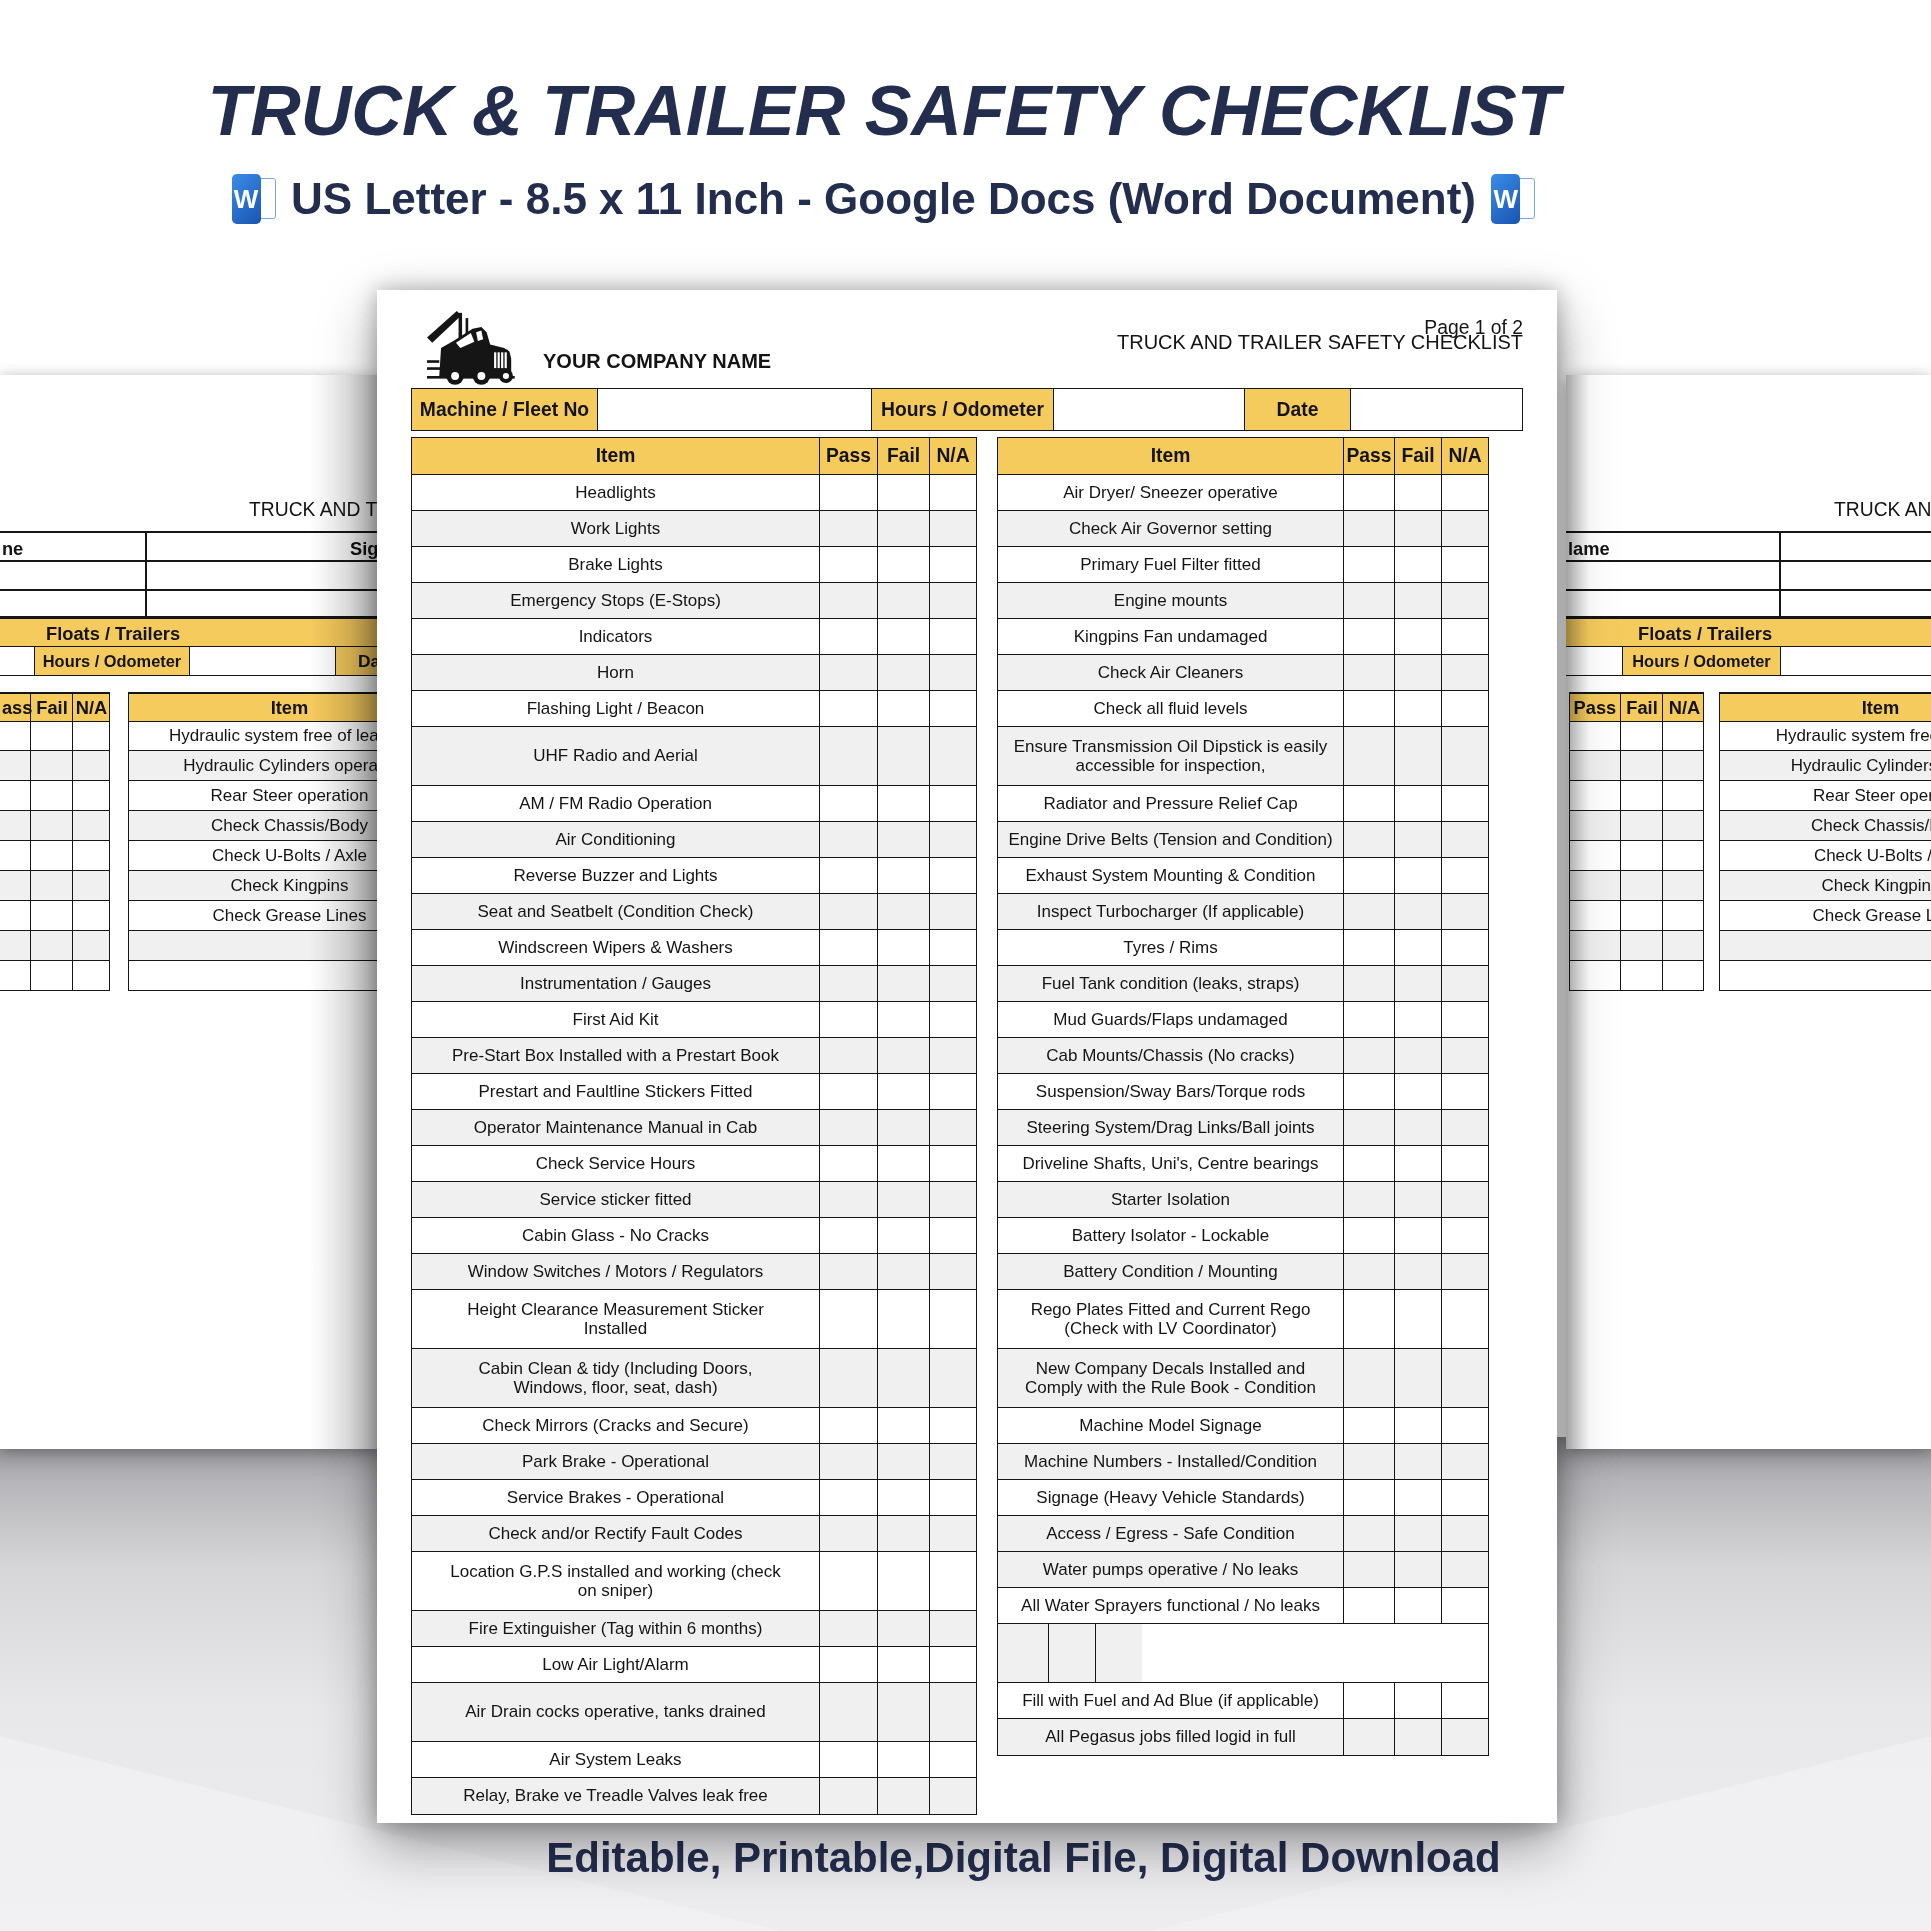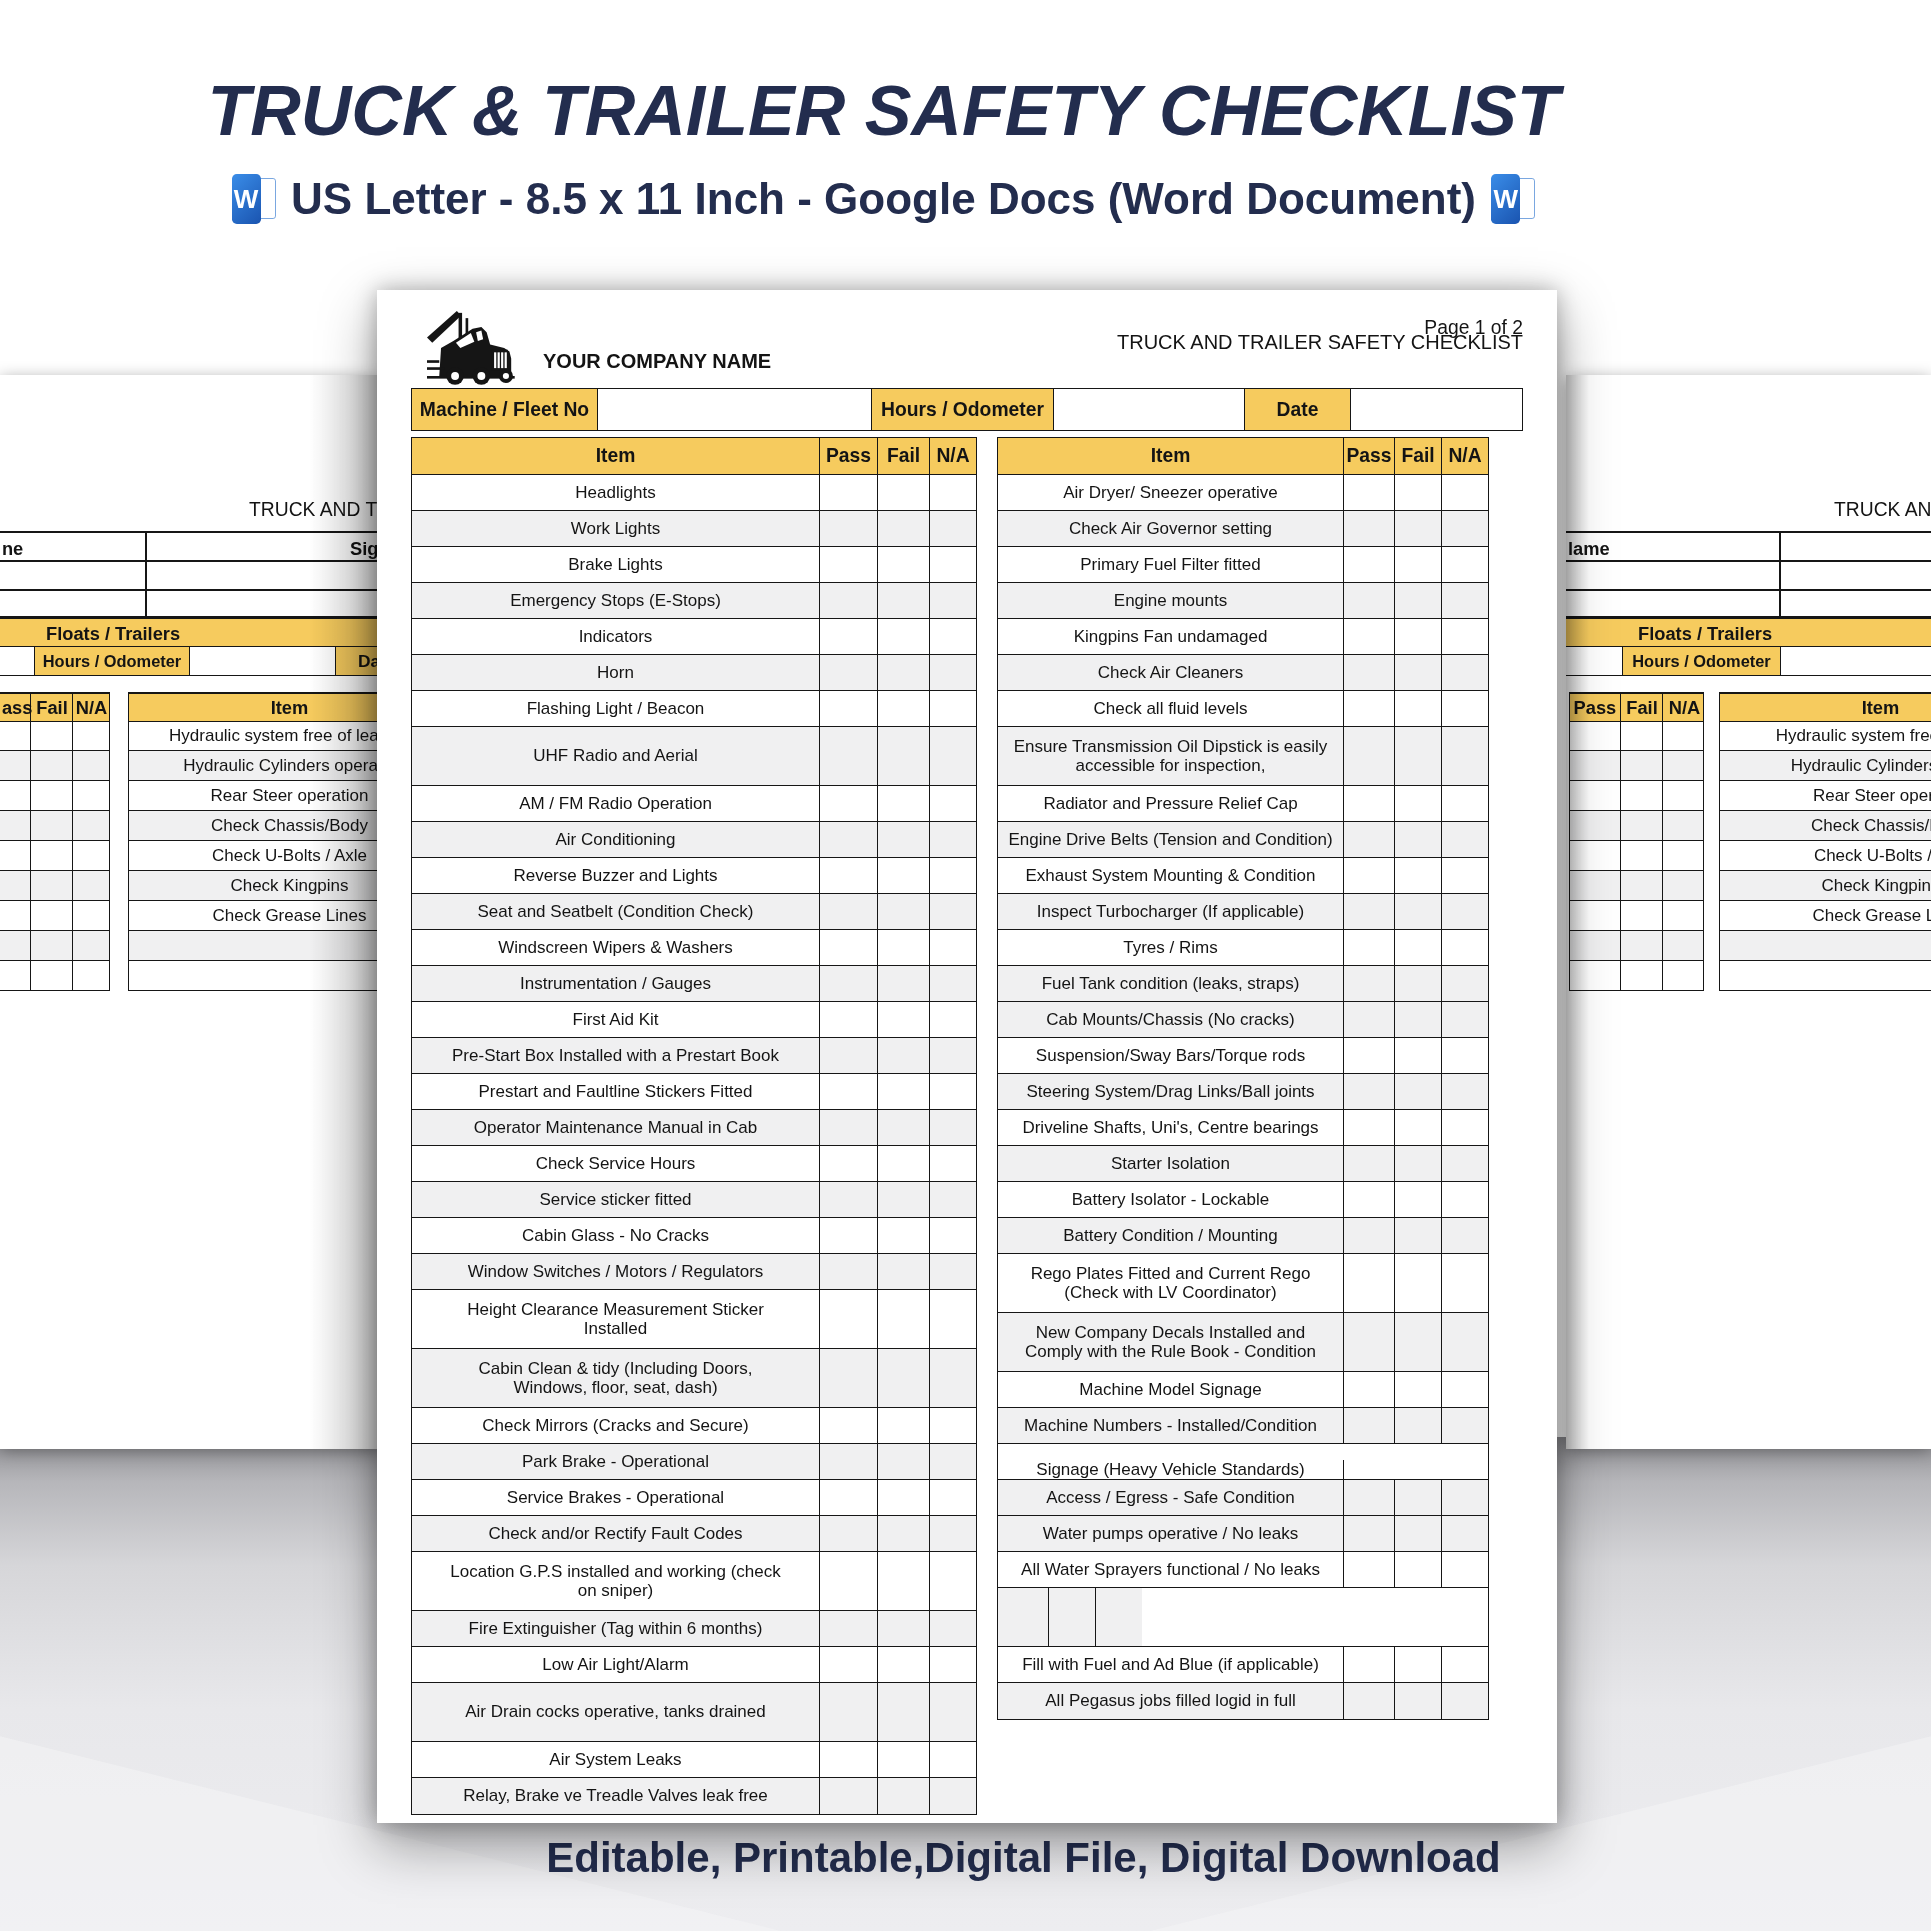--- a/index.html
+++ b/index.html
@@ -662,20 +662,26 @@
         <div class="ck-cell" style="width: 47px;"></div>
         <div class="ck-cell" style="width: 46px;"></div>
       </div>
       <div class="ck-row" style="height: 36px;">
         <div class="ck-cell alt" style="width: 346px;">Fuel Tank condition (leaks, straps)</div>
         <div class="ck-cell alt" style="width: 51px;"></div>
         <div class="ck-cell alt" style="width: 47px;"></div>
         <div class="ck-cell alt" style="width: 46px;"></div>
       </div>
       <div class="ck-row" style="height: 36px;">
+        <div class="ck-cell" style="width: 346px;">Mud Guards/Flaps undamaged</div>
+        <div class="ck-cell" style="width: 51px;"></div>
+        <div class="ck-cell" style="width: 47px;"></div>
+        <div class="ck-cell" style="width: 46px;"></div>
+      </div>
+      <div class="ck-row" style="height: 36px;">
         <div class="ck-cell alt" style="width: 346px;">Cab Mounts/Chassis (No cracks)</div>
         <div class="ck-cell alt" style="width: 51px;"></div>
         <div class="ck-cell alt" style="width: 47px;"></div>
         <div class="ck-cell alt" style="width: 46px;"></div>
       </div>
       <div class="ck-row" style="height: 36px;">
         <div class="ck-cell" style="width: 346px;">Suspension/Sway Bars/Torque rods</div>
         <div class="ck-cell" style="width: 51px;"></div>
         <div class="ck-cell" style="width: 47px;"></div>
         <div class="ck-cell" style="width: 46px;"></div>
@@ -729,21 +735,21 @@
         <div class="ck-cell" style="width: 51px;"></div>
         <div class="ck-cell" style="width: 47px;"></div>
         <div class="ck-cell" style="width: 46px;"></div>
       </div>
       <div class="ck-row" style="height: 36px;">
         <div class="ck-cell alt" style="width: 346px;">Machine Numbers - Installed/Condition</div>
         <div class="ck-cell alt" style="width: 51px;"></div>
         <div class="ck-cell alt" style="width: 47px;"></div>
         <div class="ck-cell alt" style="width: 46px;"></div>
       </div>
-      <div class="ck-row" style="height: 36px; align-items: flex-end;">
+      <div class="ck-row" style="height: 36px;">
         <div class="ck-cell" style="width: 346px;">Signage (Heavy Vehicle Standards)</div>
         <div class="ck-cell" style="width: 51px;"></div>
         <div class="ck-cell" style="width: 47px;"></div>
         <div class="ck-cell" style="width: 46px;"></div>
       </div>
       <div class="ck-row" style="height: 36px;">
         <div class="ck-cell alt" style="width: 346px;">Access / Egress - Safe Condition</div>
         <div class="ck-cell alt" style="width: 51px;"></div>
         <div class="ck-cell alt" style="width: 47px;"></div>
         <div class="ck-cell alt" style="width: 46px;"></div>

